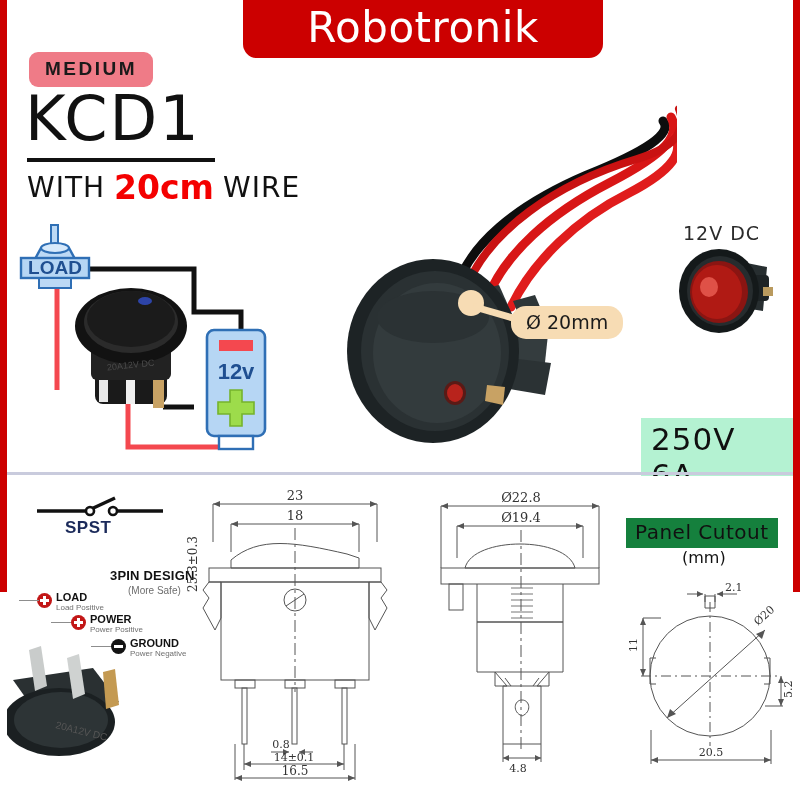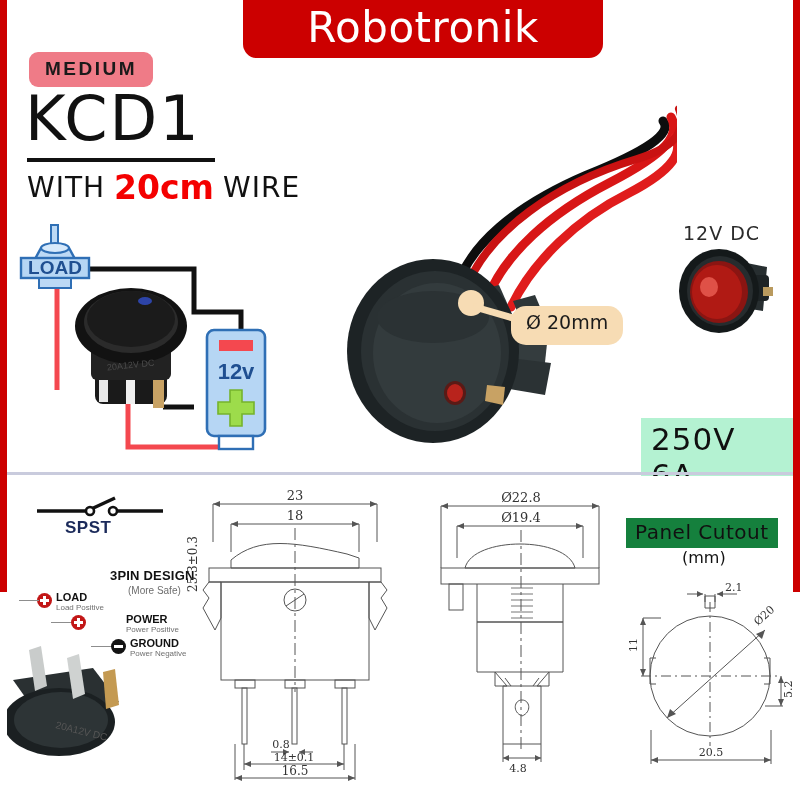--- a/index.html
+++ b/index.html
@@ -29,21 +29,21 @@
         font-family:"DejaVu Sans",sans-serif;}
 
   
   #wiring{left:6px;top:222px;width:268px;height:240px;}
   #wiring svg{display:block;}
 
   
   #hero{left:330px;top:55px;width:340px;height:400px;}
 
   
-  #callout{left:504px;top:306px;background:#f7dcb4;border-radius:15px;padding:5px 15px 12px;}
+  #callout{left:504px;top:306px;background:#f7dcb4;border-radius:15px;padding:5px 15px 6px;}
   #callout span{font-size:19px;color:#1b1b1b;font-family:"DejaVu Sans",sans-serif;}
   #callout-dot{left:451px;top:290px;width:26px;height:26px;border-radius:50%;background:#f7dcb4;}
   #callout-line{left:466px;top:303px;width:52px;height:7px;background:#f7dcb4;
         transform:rotate(16deg);transform-origin:left center;}
 
   
   #dc-label{left:676px;top:222px;}
   #dc-label span{font-size:19px;color:#2b2b2b;letter-spacing:1px;font-family:"DejaVu Sans",sans-serif;}
   #dc-photo{left:668px;top:245px;width:112px;height:92px;}
 
@@ -73,21 +73,21 @@
   .pin-badge.red{background:#c21717;}
   .pin-badge.blk{background:#131313;}
   .pin-badge i{display:block;position:relative;}
   .pin-badge.red i{width:9px;height:2.5px;background:#fff;}
   .pin-badge.red i:before{content:"";position:absolute;left:3.25px;top:-3.25px;width:2.5px;height:9px;background:#fff;}
   .pin-badge.blk i{width:9px;height:2.5px;background:#fff;}
   .pin-txt{margin-left:4px;line-height:1.05;}
   .pin-main{font-size:11px;font-weight:bold;color:#111;display:block;}
   .pin-sub2{font-size:8px;color:#6f6f6f;display:block;}
   #pin-load{left:30px;top:592px;}
-  #pin-power{left:64px;top:614px;gap:36px;}
+  #pin-power{left:64px;top:614px;}
   #pin-ground{left:104px;top:638px;}
   .leader{position:absolute;height:1px;background:#8d8d8d;}
 
   
   #dwg-front{left:188px;top:482px;width:230px;height:300px;}
   #dwg-side{left:414px;top:482px;width:206px;height:300px;}
   #dim-253{left:176px;top:592px;transform:rotate(-90deg);transform-origin:left top;}
   #dim-253 span{font-size:12px;color:#333;font-family:"DejaVu Serif",serif;white-space:nowrap;}
 
   

